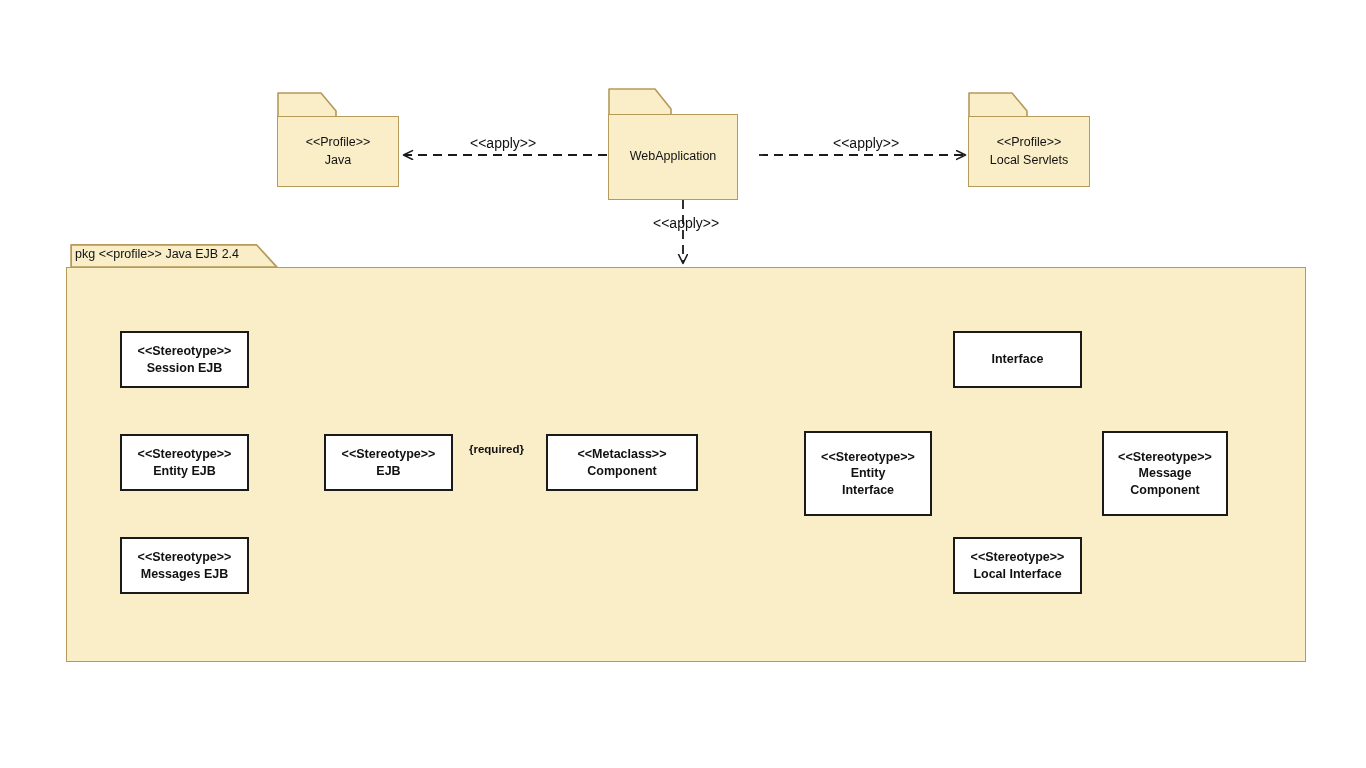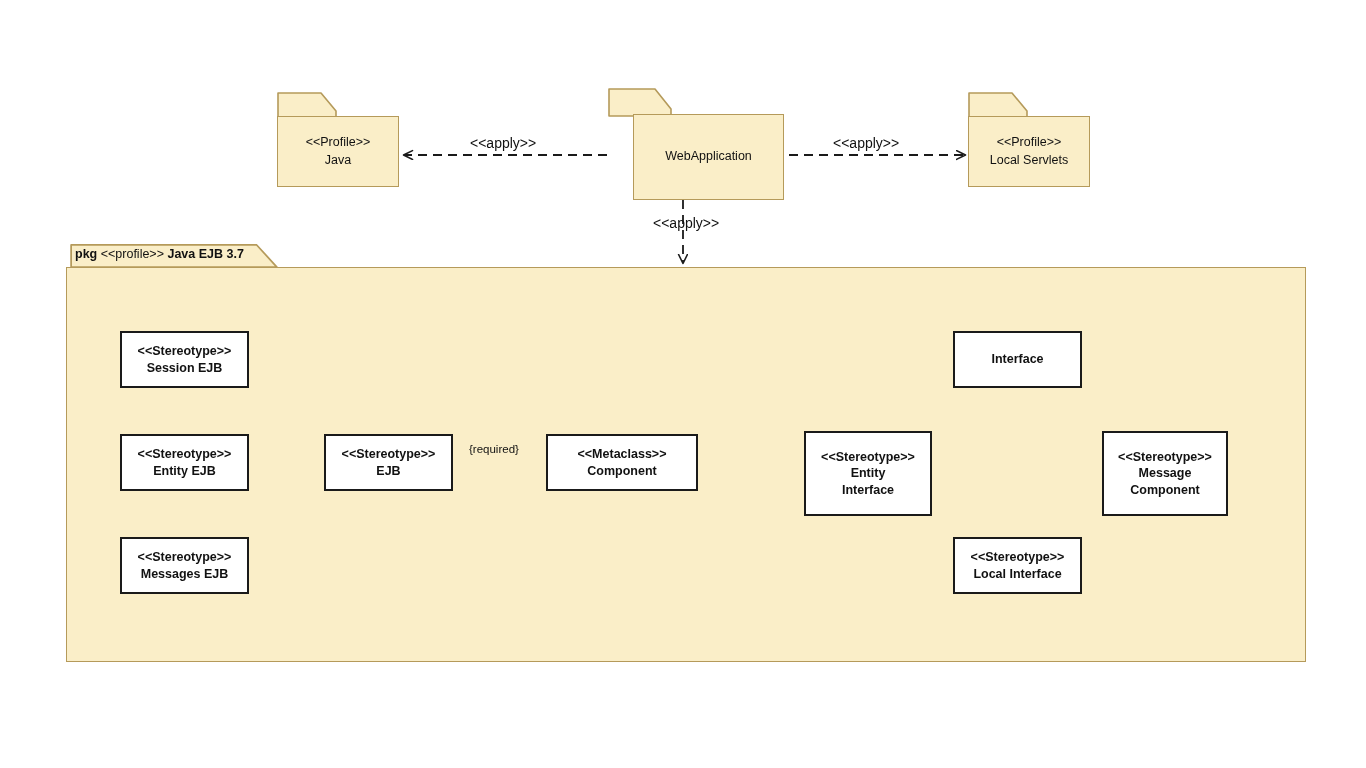--- a/index.html
+++ b/index.html
@@ -89,21 +89,21 @@
   #profile-frame .frame-tab-label {
     position: absolute;
     left: 9px;
     top: 3px;
     font-size: 12.5px;
     color: #111111;
     white-space: nowrap;
     z-index: 3;
   }
   #profile-frame .frame-tab-label .b {
-    font-weight: bold;
+    font-weight: normal;
   }
   #profile-frame .frame-tab-label .n {
     font-weight: normal;
   }
   
   .node {
     position: absolute;
     box-sizing: border-box;
     background: #ffffff;
     border: 2px solid #1a1a1a;
@@ -131,20 +131,21 @@
   .edge-label {
     position: absolute;
     font-size: 14px;
     color: #111111;
     white-space: nowrap;
     background: transparent;
     z-index: 3;
   }
   .edge-label.req {
     font-size: 11.5px;
+    font-weight: bold;
   }
 </style>
 </head>
 <body>
 
 <div id="canvas">
 
   <svg id="wires" viewBox="0 0 1366 768" xmlns="http://www.w3.org/2000/svg">
     <defs>
 
@@ -192,21 +193,21 @@
     <div class="body" style="left:0; top:24px; width:122px; height:71px;">
       <div class="ster">&lt;&lt;Profile&gt;&gt;</div>
       <div class="nm">Java</div>
     </div>
   </div>
 
   <div class="pkg" style="left:608px; top:88px; width:151px; height:112px;">
     <svg class="tab" width="64" height="29" viewBox="0 0 64 29" xmlns="http://www.w3.org/2000/svg">
       <path d="M 1,1 L 47,1 L 63,21 L 63,28 L 1,28 Z" fill="#faeec8" stroke="#b59a5a" stroke-width="1.6" stroke-linejoin="round"></path>
     </svg>
-    <div class="body" style="left:0; top:26px; width:151px; height:86px;margin-left:25px;">
+    <div class="body" style="left:0; top:26px; width:130px; height:86px;">
       <div class="nm">WebApplication</div>
     </div>
   </div>
 
   <div class="pkg" style="left:968px; top:92px; width:122px; height:95px;">
     <svg class="tab" width="60" height="27" viewBox="0 0 60 27" xmlns="http://www.w3.org/2000/svg">
       <path d="M 1,1 L 44,1 L 59,19 L 59,26 L 1,26 Z" fill="#faeec8" stroke="#b59a5a" stroke-width="1.6" stroke-linejoin="round"></path>
     </svg>
     <div class="body" style="left:0; top:24px; width:122px; height:71px;">
       <div class="ster">&lt;&lt;Profile&gt;&gt;</div>
@@ -221,21 +222,21 @@
   <div class="edge-label" style="left:653px; top:215px;">&lt;&lt;apply&gt;&gt;</div>
 
   <div id="profile-frame">
     <div class="frame-body"></div>
     <svg class="frame-tab" width="216" height="26" viewBox="0 0 216 26" xmlns="http://www.w3.org/2000/svg">
       <path d="M 1,1 L 194,1 L 215,24 L 1,24 Z" fill="#faeec8" stroke="#b59a5a" stroke-width="1.8" stroke-linejoin="round"></path>
     </svg>
     <div class="frame-tab-label">
       <span class="b">pkg</span>
       <span class="n">&lt;&lt;profile&gt;&gt;</span>
-      <span class="b">Java EJB 3.7</span>
+      <span class="b">Java EJB 2.4</span>
     </div>
   </div>
 
   <div class="node" style="left:120px; top:331px; width:129px; height:57px;">
     <div class="ster">&lt;&lt;Stereotype&gt;&gt;</div>
     <div class="nm">Session EJB</div>
   </div>
 
   <div class="node" style="left:120px; top:434px; width:129px; height:57px;">
     <div class="ster">&lt;&lt;Stereotype&gt;&gt;</div>

